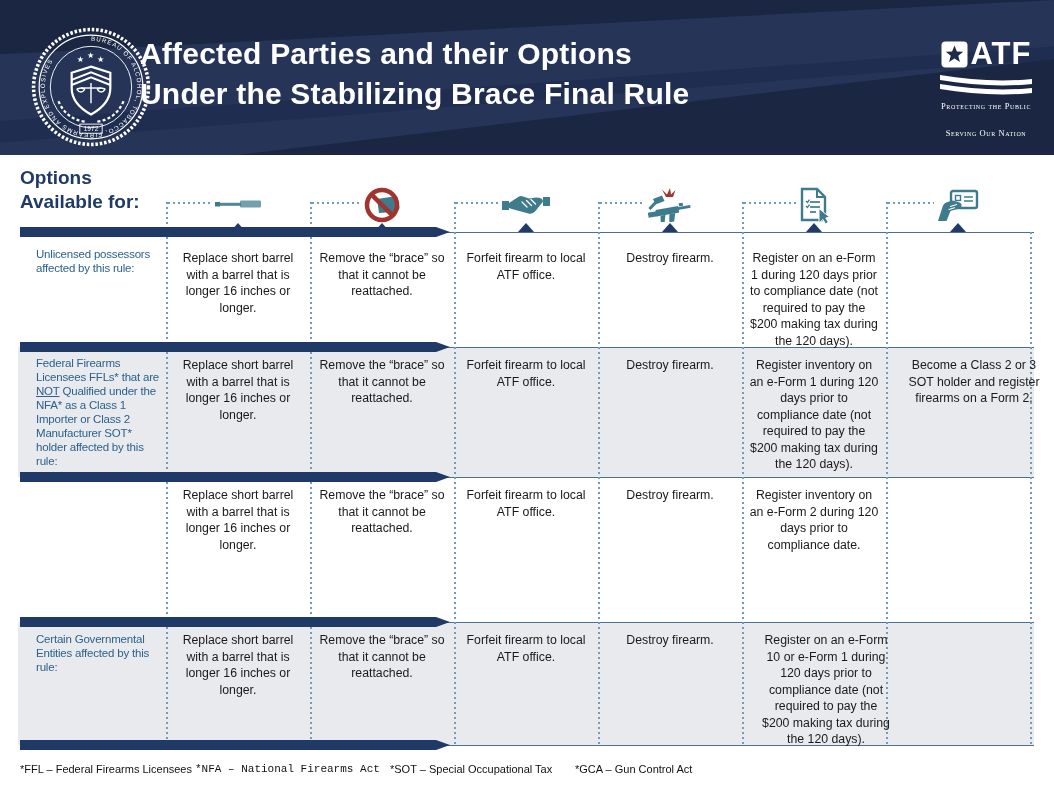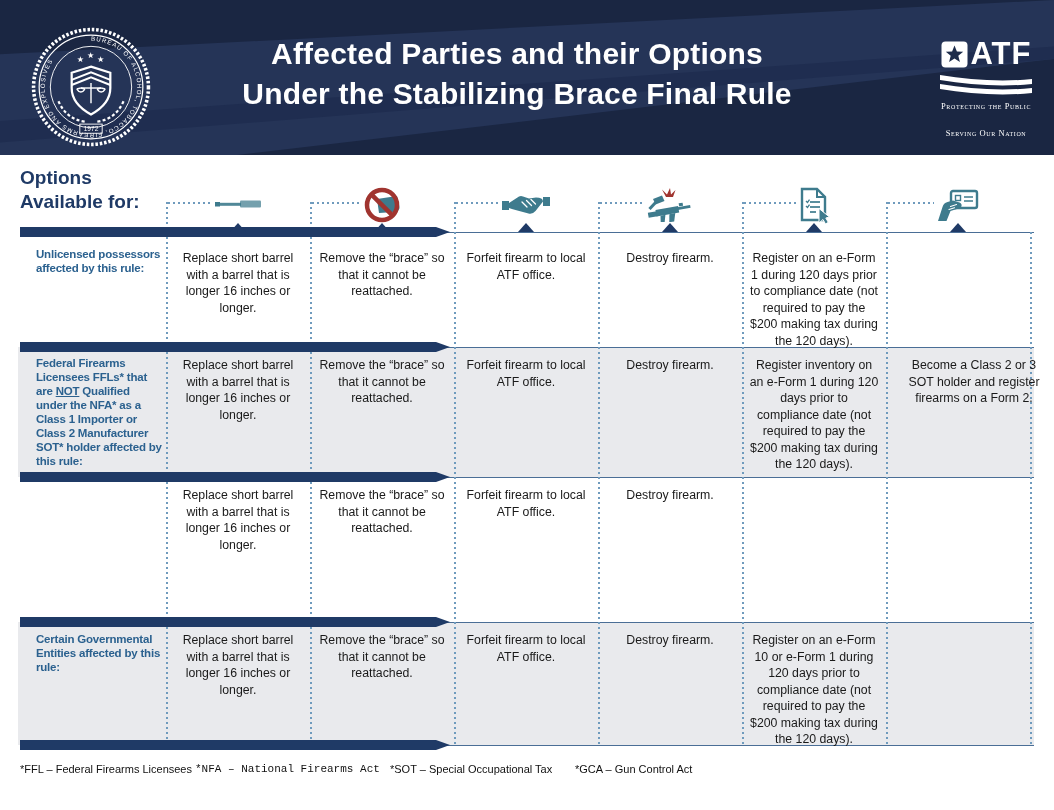--- a/index.html
+++ b/index.html
@@ -5,42 +5,42 @@
   html,body{margin:0;padding:0;background:#fff;}
   .stage{position:relative;width:1054px;height:810px;background:#ffffff;overflow:hidden;
          font-family:"Liberation Sans","DejaVu Sans",sans-serif;}
   
   .banner{position:absolute;left:0;top:0;width:1054px;height:155px;background:#1a2642;overflow:hidden;}
   .banner-band{position:absolute;inset:0;background:#253457;
                clip-path:polygon(0 35%,100% 0,100% 38%,0 118%);}
   .banner-band2{position:absolute;inset:0;background:#1f2d50;
                clip-path:polygon(0 78%,100% 30%,100% 38%,0 92%);}
   .seal{position:absolute;left:30px;top:26px;}
-  .title{position:absolute;left:140px;right:160px;top:34px;text-align:center;color:#ffffff;
+  .title{position:absolute;left:140px;right:160px;top:34px;text-align:left;color:#ffffff;
          font-size:30px;font-weight:700;line-height:40px;letter-spacing:.2px;}
   .logo{position:absolute;left:936px;top:40px;width:100px;color:#fff;}
   .logo-row{display:flex;align-items:center;justify-content:center;gap:3px;}
   .logo-atf{font-size:31px;font-weight:700;letter-spacing:1px;line-height:28px;}
   .logo-stripes{display:block;margin:4px auto 0;}
   .logo-tag{margin-top:5px;text-align:center;font-family:"Liberation Serif","DejaVu Serif",serif;
             font-variant:small-caps;font-size:8.5px;letter-spacing:.6px;line-height:11px;white-space:nowrap;}
   
   .caption{position:absolute;left:20px;top:166px;color:#1f3a66;font-size:19px;font-weight:700;line-height:24px;}
   
   .rowbg{position:absolute;left:18px;width:1016px;background:#e9eaed;}
   .hline{position:absolute;left:20px;width:1014px;height:1.5px;background:#4a6e96;}
   .arrow{position:absolute;left:20px;width:430px;height:10px;background:#1f3a66;
          clip-path:polygon(0 0,calc(100% - 14px) 0,100% 50%,calc(100% - 14px) 100%,0 100%);}
   .vdots{position:absolute;width:2px;background-image:repeating-linear-gradient(to bottom,#6f9bbd 0 2px,transparent 2px 5px);}
   .hdots{position:absolute;height:2px;top:202px;background-image:repeating-linear-gradient(to right,#6f9bbd 0 2px,transparent 2px 5px);}
   .tri{position:absolute;top:223px;width:0;height:0;border-left:8px solid transparent;
        border-right:8px solid transparent;border-bottom:9px solid #1f3a66;}
   .icon{position:absolute;}
   
-  .rowlabel{position:absolute;left:36px;width:127px;color:#2b618f;font-weight:700;
+  .rowlabel{position:absolute;left:36px;width:127px;color:#2b618f;font-weight:400;
             font-size:11.5px;line-height:14px;letter-spacing:-.2px;}
   .rowlabel .u{text-decoration:underline;}
   .cell{position:absolute;width:132px;text-align:center;color:#1a1a1a;font-size:12.3px;line-height:16.5px;}
   .c0{left:172px}.c1{left:316px}.c2{left:460px}.c3{left:604px}.c4{left:748px}.c5{left:908px}
   .footnote{position:absolute;top:763px;color:#111;font-size:11px;}
 </style>
 </head>
 <body>
 
 <div class="stage">
@@ -221,27 +221,28 @@
   <div class="cell c1" style="top:357px;">Remove the “brace” so that it cannot be reattached.</div>
   <div class="cell c2" style="top:357px;">Forfeit firearm to local ATF office.</div>
   <div class="cell c3" style="top:357px;">Destroy firearm.</div>
   <div class="cell c4" style="top:357px;">Register inventory on an e-Form 1 during 120 days prior to compliance date (not required to pay the $200 making tax during the 120 days).</div>
   <div class="cell c5" style="top:357px;">Become a Class 2 or 3 SOT holder and register firearms on a Form 2.</div>
 
   <div class="cell c0" style="top:487px;">Replace short barrel with a barrel that is longer 16 inches or longer.</div>
   <div class="cell c1" style="top:487px;">Remove the “brace” so that it cannot be reattached.</div>
   <div class="cell c2" style="top:487px;">Forfeit firearm to local ATF office.</div>
   <div class="cell c3" style="top:487px;">Destroy firearm.</div>
+  <div class="cell c4" style="top:487px;">Register inventory on an e-Form 2 during 120 days prior to compliance date.</div>
   <div class="cell c5" style="top:487px;"></div>
 
   <div class="cell c0" style="top:632px;">Replace short barrel with a barrel that is longer 16 inches or longer.</div>
   <div class="cell c1" style="top:632px;">Remove the “brace” so that it cannot be reattached.</div>
   <div class="cell c2" style="top:632px;">Forfeit firearm to local ATF office.</div>
   <div class="cell c3" style="top:632px;">Destroy firearm.</div>
-  <div class="cell c4" style="top:632px;">Register on an e-Form 10 or e-Form 1 during 120 days prior to compliance date (not required to pay the $200 making tax during the 120 days).</div>
+  <div class="cell c4" style="top:632px;margin-left:12px;">Register on an e-Form 10 or e-Form 1 during 120 days prior to compliance date (not required to pay the $200 making tax during the 120 days).</div>
   <div class="cell c5" style="top:632px;"></div>
 
   <span class="footnote" style="left:20px;">*FFL – Federal Firearms Licensees</span>
   <span class="footnote" style="left:195px;font-family:Liberation Mono, monospace;">*NFA – National Firearms Act</span>
   <span class="footnote" style="left:390px;">*SOT – Special Occupational Tax</span>
   <span class="footnote" style="left:575px;">*GCA – Gun Control Act</span>
 
 </div>
 
 </body></html>

